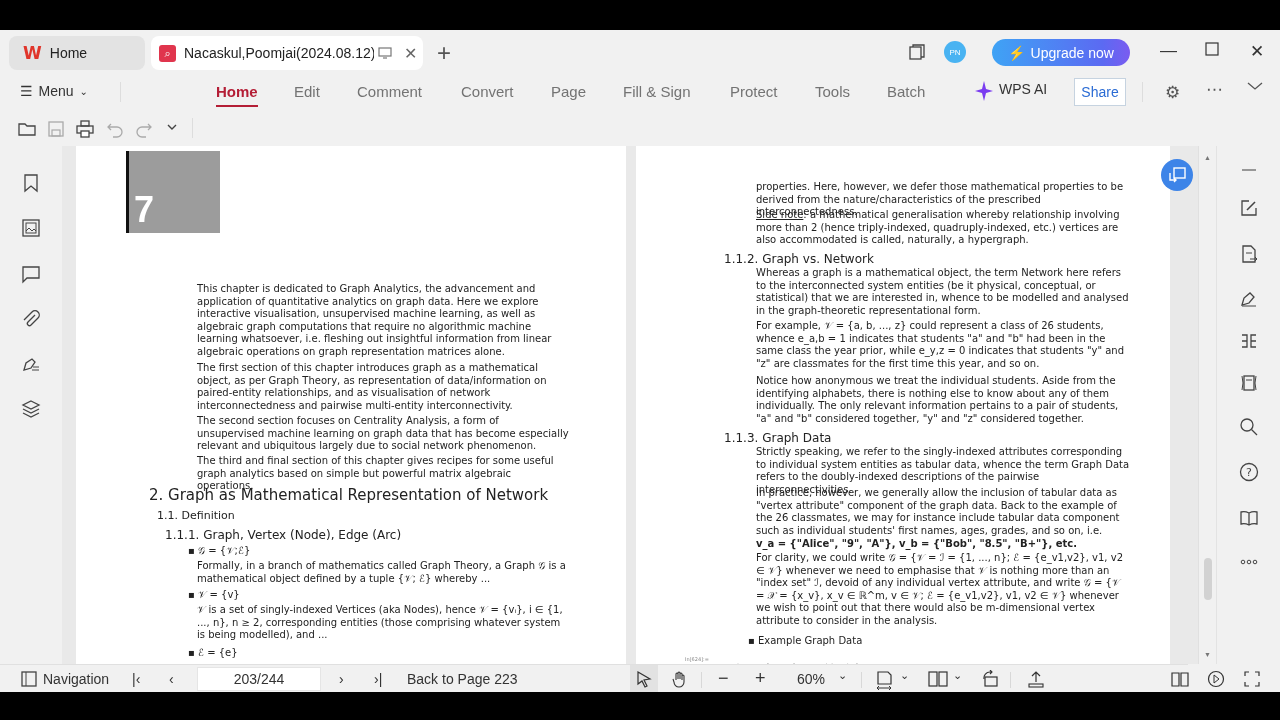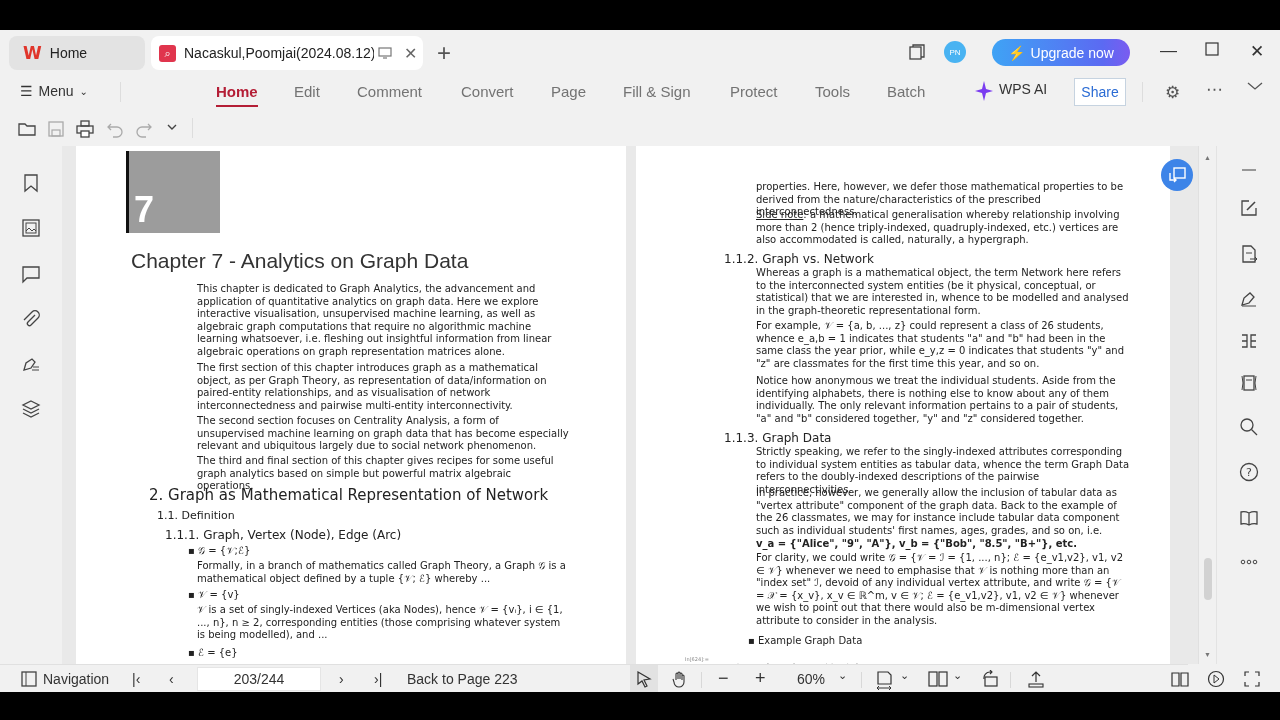--- a/index.html
+++ b/index.html
@@ -229,21 +229,20 @@
         </svg>
     </div>
   </div>
 
   <div class="pages">
 
     <div class="page left">
       <div class="chapbox">
         <span>7</span>
       </div>
-      <div class="chaptitle">Chapter 7 - Analytics on Graph Data</div>
 
       <div class="para" style="left:121px;top:137px;width:372px;">This chapter is dedicated to Graph Analytics, the advancement and application of quantitative analytics on graph data. Here we explore interactive visualisation, unsupervised machine learning, as well as algebraic graph computations that require no algorithmic machine learning whatsoever, i.e. fleshing out insightful information from linear algebraic operations on graph representation matrices alone.</div>
       <div class="para" style="left:121px;top:216px;width:372px;">The first section of this chapter introduces graph as a mathematical object, as per Graph Theory, as representation of data/information on paired-entity relationships, and as visualisation of network interconnectedness and pairwise multi-entity interconnectivity.</div>
       <div class="para" style="left:121px;top:309px;width:372px;">The third and final section of this chapter gives recipes for some useful graph analytics based on simple but powerful matrix algebraic operations.</div>
       <div class="para" style="left:121px;top:269px;width:372px;">The second section focuses on Centrality Analysis, a form of unsupervised machine learning on graph data that has become especially relevant and ubiquitous largely due to social network phenomenon.</div>
 
       <div class="h1" style="left:73px;top:340px;">2. Graph as Mathematical Representation of Network</div>
       <div class="h2" style="left:81px;top:363px;">1.1. Definition</div>
       <div class="h3" style="left:89px;top:382px;">1.1.1. Graph, Vertex (Node), Edge (Arc)</div>
 

